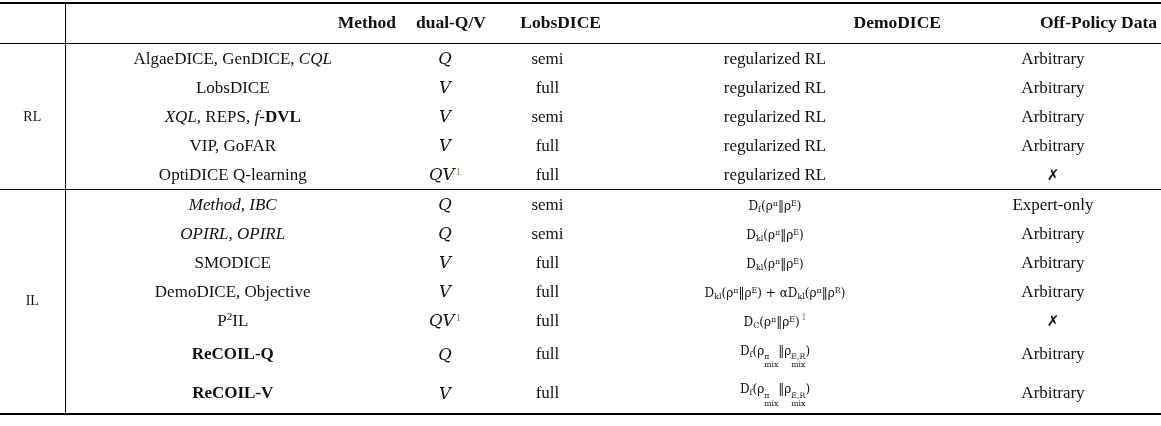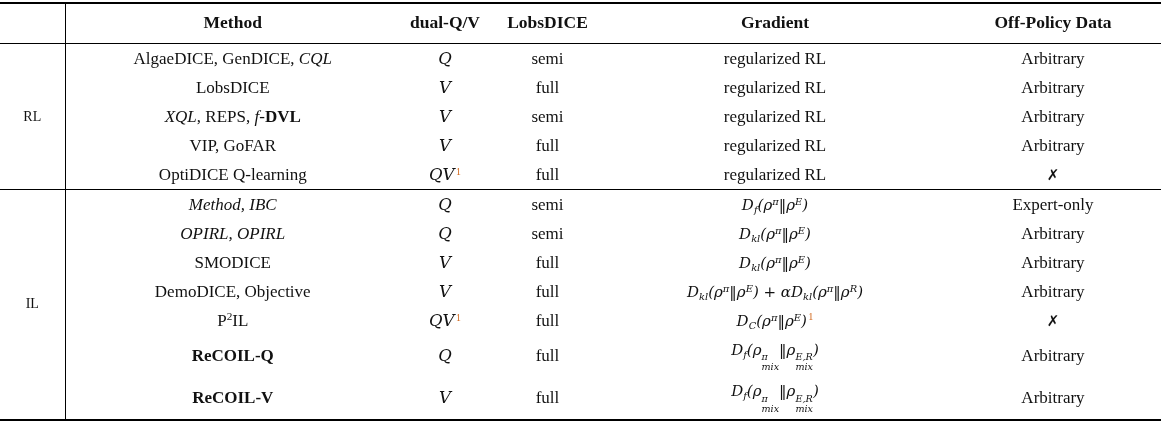--- a/index.html
+++ b/index.html
@@ -10,30 +10,30 @@
   }
   .wrap{padding-top:2px;}
   table{
     width:1161px;table-layout:fixed;border-collapse:collapse;
     border-top:2.3px solid #000;
     border-bottom:2.6px solid #000;
   }
   thead tr{border-bottom:1.2px solid #000;}
   tbody.section + tbody.section{border-top:1.7px solid #000;}
   th{
-    font-weight:bold;font-size:17.5px;text-align:center;
+    font-weight:bold;font-size:17.5px;text-align:right;
     padding:8px 4px 10px 4px;white-space:nowrap;margin-top:48px;
   }
   td{
     font-size:17px;text-align:center;padding:4.5px 4px;
     white-space:nowrap;vertical-align:middle;
   }
   td.grp,th.grp{border-right:1.2px solid #000;}
   td.grp{font-size:14px;}
-  .math{font-family:"DejaVu Serif",serif;font-style:italic;font-size:15px;}
+  .math{font-family:"DejaVu Serif",serif;font-size:12px;}
   td.dual{font-family:"DejaVu Serif",serif;font-style:italic;font-size:16.5px;}
   sup,sub{font-size:66%;line-height:0;}
   sup{vertical-align:0.5em;}
   sub{vertical-align:-0.3em;}
   sup.fn{
     color:var(--accent,#D2691E);font-style:normal;
     font-size:60%;vertical-align:0.55em;margin-left:1.5px;
     font-family:"Liberation Serif",serif;
   }
   .supsub{
@@ -55,21 +55,21 @@
       <col style="width:115px">
       <col style="width:340px">
       <col style="width:216px">
     </colgroup>
     <thead>
       <tr>
         <th class="grp"></th>
         <th>Method</th>
         <th>dual-Q/V</th>
         <th>LobsDICE</th>
-        <th>Gradient</th>
+        <th>DemoDICE</th>
         <th>Off-Policy Data</th>
       </tr>
     </thead>
 
   <tbody class="section">
         <tr>
           <td class="grp" rowspan="5">RL</td>
           <td>AlgaeDICE, GenDICE, <i>CQL</i></td>
           <td class="dual">Q</td>
           <td>semi</td>

